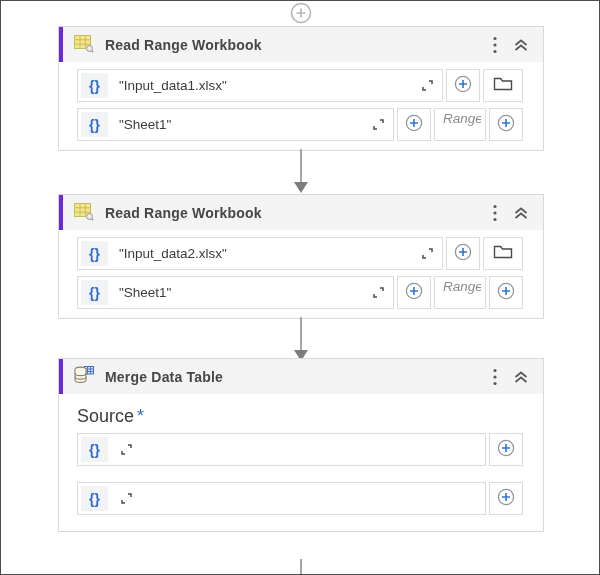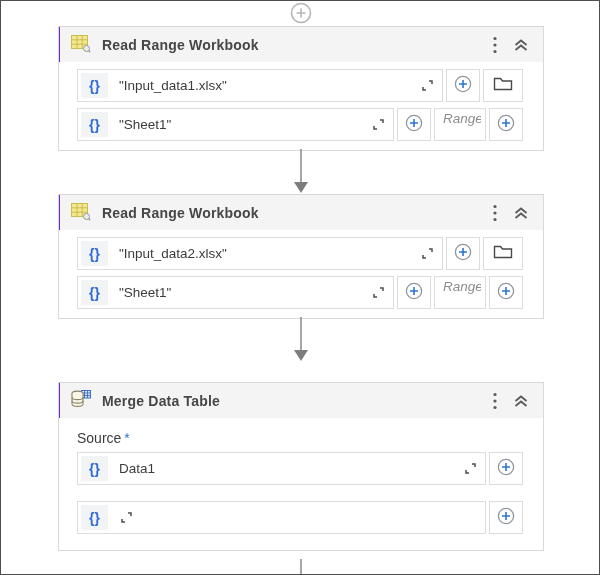--- a/index.html
+++ b/index.html
@@ -7,41 +7,41 @@
     position:relative;width:600px;height:575px;box-sizing:border-box;
     border:1px solid #4d4d4d;background:#ffffff;overflow:hidden;
     font-family:"Liberation Sans",sans-serif;
   }
   
   .add-top{position:absolute;left:288px;top:0px;width:24px;height:24px;}
   
   .card{position:absolute;left:57px;width:486px;background:#fff;
     border:1px solid #d9d9d9;box-sizing:border-box;}
   .card-header{display:flex;align-items:center;height:35px;background:#f4f4f4;
-    border-left:1px solid #6d28d9;padding:0 14px 0 10px;gap:10px;box-sizing:border-box;}
+    border-left:4px solid #6d28d9;padding:0 14px 0 10px;gap:10px;box-sizing:border-box;}
   .card-title{flex:1;font-size:14px;font-weight:bold;color:#474747;letter-spacing:.2px;
     white-space:nowrap;overflow:hidden;}
   .hdr-actions{display:flex;align-items:center;gap:16px;}
   .iconbtn{display:flex;align-items:center;justify-content:center;cursor:pointer;background:none;border:none;padding:0;}
   
   .card-body{padding:7px 20px 9px 18px;display:flex;flex-direction:column;gap:6px;}
   .frow{display:flex;gap:3px;height:33px;}
   .fbox{display:flex;align-items:center;border:1px solid #dcdcdc;background:#fff;box-sizing:border-box;}
   .fmain{flex:1;gap:8px;padding-right:7px;min-width:0;}
   .badge{align-self:stretch;margin:3px;width:27px;display:flex;align-items:center;justify-content:center;
     background:#f1f3f4;color:#2e6bd6;font-weight:bold;font-size:14px;flex:none;}
   .fvalue{flex:1;font-size:13.5px;color:#3c3c3c;white-space:nowrap;overflow:hidden;}
   .sq{width:34px;justify-content:center;flex:none;cursor:pointer;}
   .sq-folder{width:40px;}
   .range-box{width:52px;flex:none;padding:0 2px 12px 6px;}
   .range-input{width:100%;border:none;outline:none;background:transparent;
     font-family:"Liberation Sans",sans-serif;font-size:13.5px;font-style:italic;color:#666;min-width:0;}
   .range-input::placeholder{color:#8c8c8c;font-style:italic;}
   
-  .flabel{font-size:14px;color:#3c3c3c;}
+  .flabel{font-size:18px;color:#3c3c3c;}
   .req{color:#2e74d6;margin-left:3px;}
   .merge-body{padding:12px 20px 16px 18px;display:flex;flex-direction:column;}
   .merge-body .flabel{margin-bottom:6px;}
   .merge-body .gap{height:16px;}
   
   .conn-line{position:absolute;left:299px;width:2px;background:#a6a6a6;}
   .conn-head{position:absolute;left:293px;width:0;height:0;
     border-left:7px solid transparent;border-right:7px solid transparent;border-top:11px solid #7d7d7d;}
 </style>
 </head>
@@ -231,21 +231,21 @@
             </svg>
           </span>
         </div>
       </div>
     </div>
   </div>
 
   <div class="conn-line" style="top:316px;height:33px;"></div>
   <div class="conn-head" style="top:349px;"></div>
 
-  <div class="card" style="top:381px;">
+  <div class="card" style="top:357px;">
     <div class="card-header">
       <span>
         <svg width="22" height="20" viewBox="0 0 22 20" fill="none">
           <rect x="11.5" y="1.5" width="9" height="7.5" fill="#d8e4f6" stroke="#3a6fc4" stroke-width="1"></rect>
           <path d="M11.5 4 H20.5 M11.5 6.5 H20.5 M14.5 1.5 V9 M17.5 1.5 V9" stroke="#3a6fc4" stroke-width="0.9"></path>
           <ellipse cx="7.5" cy="4.5" rx="5.5" ry="2.4" fill="#faf6e8" stroke="#8b8468" stroke-width="1.1"></ellipse>
           <path d="M2 4.5 V15 C2 16.4 4.5 17.4 7.5 17.4 C10.5 17.4 13 16.4 13 15 V4.5" fill="#faf6e8" stroke="#8b8468" stroke-width="1.1"></path>
           <path d="M2 8.2 C2 9.6 4.5 10.6 7.5 10.6 C10.5 10.6 13 9.6 13 8.2" stroke="#8b8468" stroke-width="1.1"></path>
           <path d="M2 11.7 C2 13.1 4.5 14.1 7.5 14.1 C10.5 14.1 13 13.1 13 11.7" stroke="#8b8468" stroke-width="1.1"></path>
         </svg>
@@ -267,21 +267,20 @@
         </button>
       </span>
     </div>
     <div class="merge-body">
       <div class="flabel">
         <span>Source</span><span class="req">*</span>
       </div>
       <div class="frow">
         <div class="fbox fmain">
           <span class="badge">{}</span>
-          <span class="fvalue">Data1</span>
           <button class="iconbtn">
             <svg width="15" height="15" viewBox="0 0 15 15" fill="none">
               <path d="M3 9 V12 H6 M12 6 V3 H9" stroke="#4d4d4d" stroke-width="1.5"></path>
             </svg>
           </button>
         </div>
         <div class="fbox sq">
           <span>
             <svg width="20" height="20" viewBox="0 0 20 20">
               <circle cx="10" cy="10" r="7.6" fill="#fff" stroke="#8f979e" stroke-width="1.3"></circle>

